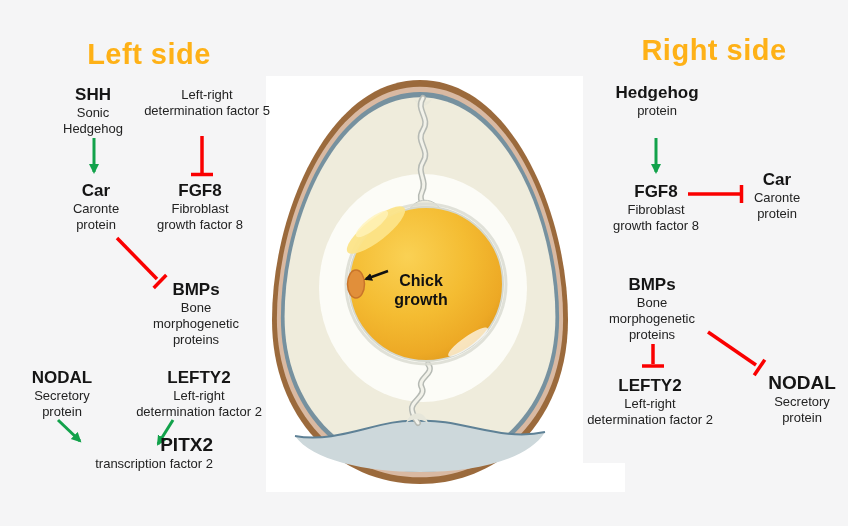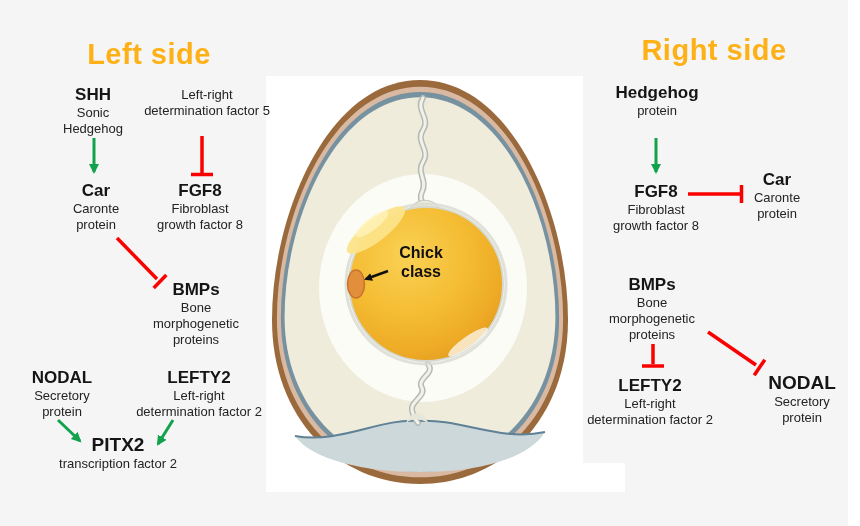--- a/index.html
+++ b/index.html
@@ -18,21 +18,21 @@
   .node {
     position:absolute; transform:translateX(-50%);
     width:190px; text-align:center; line-height:16px;
   }
   .gene { font-size:17px; font-weight:bold; line-height:20px; color:#151515; }
   .gene.big { font-size:19px; line-height:22px; }
   .desc { font-size:13px; color:#232323; }
   .egg-label {
     position:absolute; transform:translateX(-50%);
     text-align:center; font-size:16px; font-weight:bold; color:#111;
-    line-height:19px; white-space:nowrap;
+    line-height:19px; white-space:nowrap;margin-top:28px;
   }
   svg { position:absolute; left:0; top:0; }
   #arrow-layer { pointer-events:none; }
 </style>
 </head>
 <body>
 
 <div id="stage">
 
   <div class="white-box" style="left:266px; top:76px; width:317px; height:416px;"></div>
@@ -154,21 +154,21 @@
   <div class="node" style="left:62px; top:368px;">
     <div class="gene">NODAL</div>
     <div class="desc">Secretory</div>
     <div class="desc">protein</div>
   </div>
   <div class="node" style="left:199px; top:368px;">
     <div class="gene">LEFTY2</div>
     <div class="desc">Left-right</div>
     <div class="desc">determination factor 2</div>
   </div>
-  <div class="node" style="left:118px; top:434px;">
+  <div class="node" style="left:118px; top:434px;text-align:right;">
     <div class="gene big">PITX2</div>
     <div class="desc">transcription factor 2</div>
   </div>
 
   <div class="node" style="left:657px; top:83px;">
     <div class="gene">Hedgehog</div>
     <div class="desc">protein</div>
   </div>
   <div class="node" style="left:656px; top:182px;">
     <div class="gene">FGF8</div>
@@ -192,16 +192,16 @@
     <div class="desc">determination factor 2</div>
   </div>
   <div class="node" style="left:802px; top:372px;">
     <div class="gene big">NODAL</div>
     <div class="desc">Secretory</div>
     <div class="desc">protein</div>
   </div>
 
   <div class="egg-label" style="left:421px; top:243px;">
     <div>Chick</div>
-    <div>class</div>
+    <div>growth</div>
   </div>
 
 </div>
 
 </body></html>

